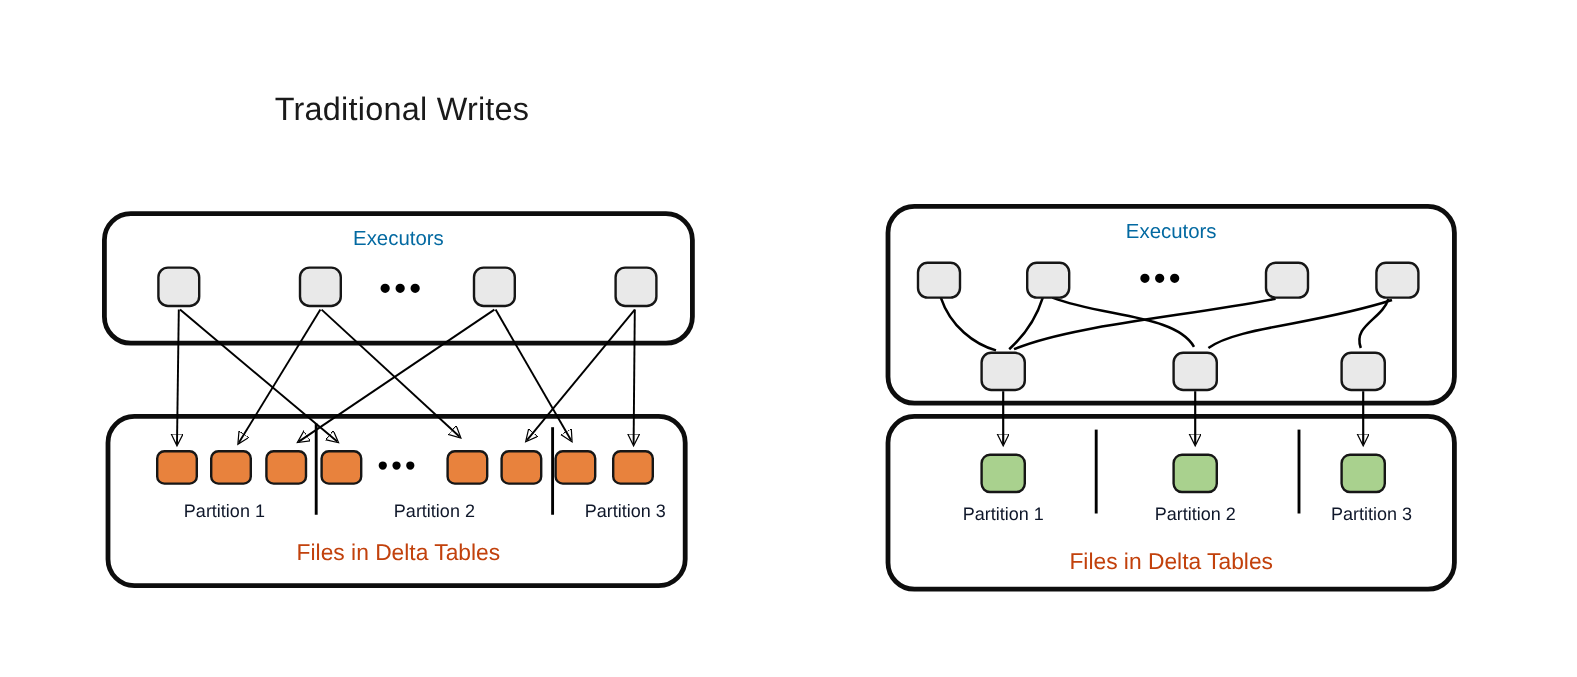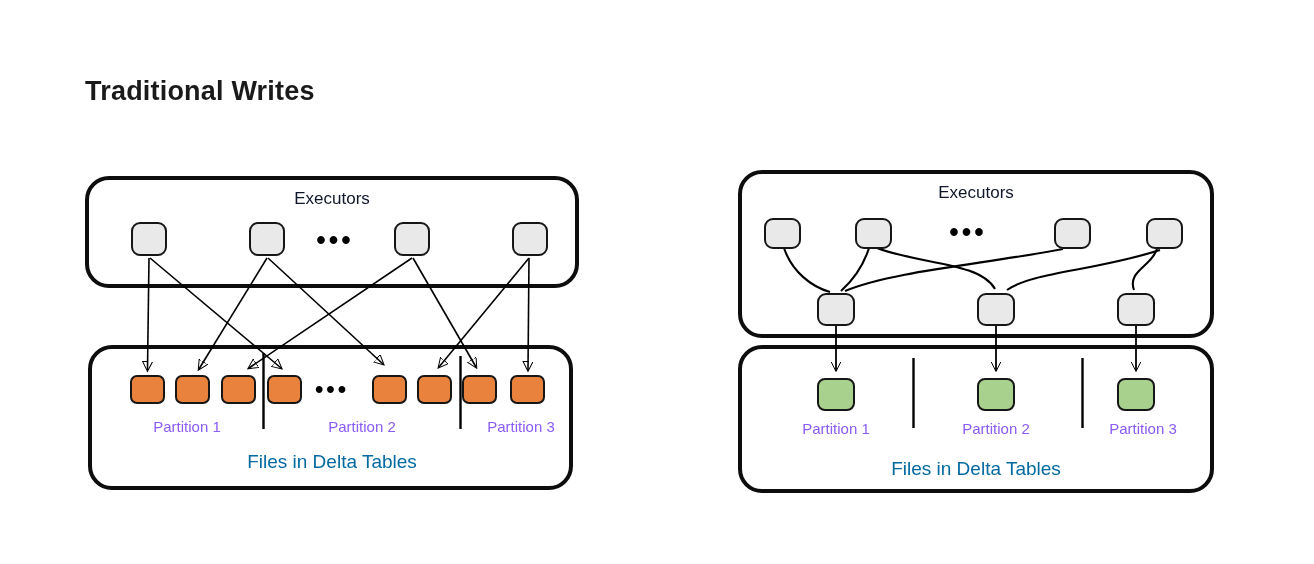--- a/index.html
+++ b/index.html
@@ -6,49 +6,49 @@
   .canvas{
     position:relative;
     width:1314px;height:564px;
     background:#ffffff;
     font-family:"Liberation Sans", sans-serif;
     color:#141414;
     overflow:hidden;
   }
   .title{
     position:absolute;
-    font-size:27px;font-weight:bold;
-    color:#1a1a1a;
+    font-size:27px;font-weight:normal;
+    text-align:center;color:#1a1a1a;
     letter-spacing:0.2px;
     z-index:4;
   }
   .obox{
     position:absolute;
     border:4px solid #0d0d0d;
     border-radius:24px;
     background:#ffffff;
     box-sizing:border-box;
     z-index:1;
   }
   .boxlabel{
     position:absolute;
     text-align:center;
-    font-size:17px;color:#0f172a;
+    font-size:17px;color:#0369a1;
     z-index:4;
   }
   .fileslabel{
     position:absolute;
     text-align:center;
-    font-size:19px;color:#0369a1;
+    font-size:19px;color:#c2410c;
     z-index:4;
   }
   .plabel{
     position:absolute;
     width:120px;text-align:center;
-    font-size:15px;color:#8b5cf6;
+    font-size:15px;color:#0f172a;
     z-index:4;
   }
   .node{
     position:absolute;
     width:36px;height:34px;
     border:2px solid #161616;
     border-radius:9px;
     box-sizing:border-box;
     z-index:3;
   }

